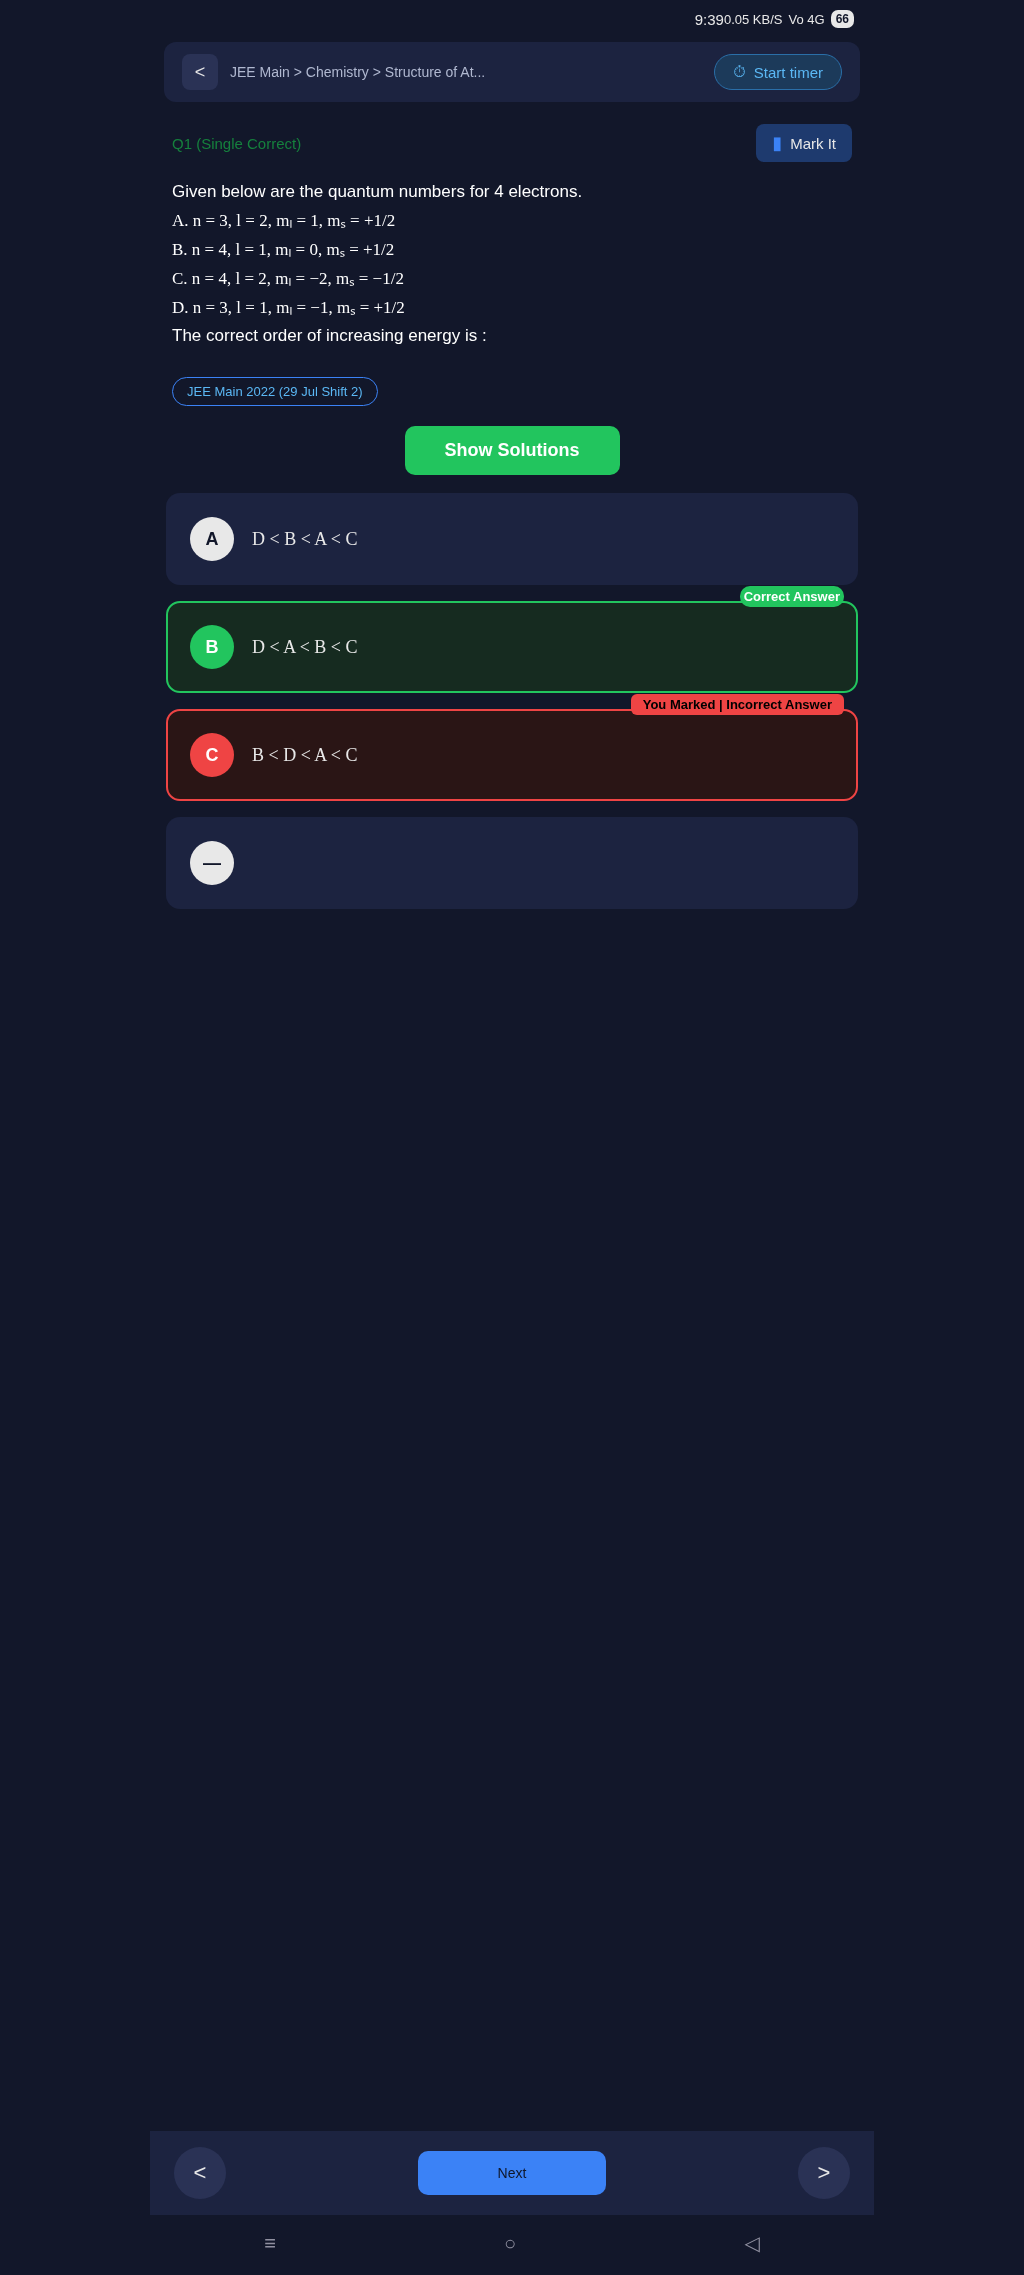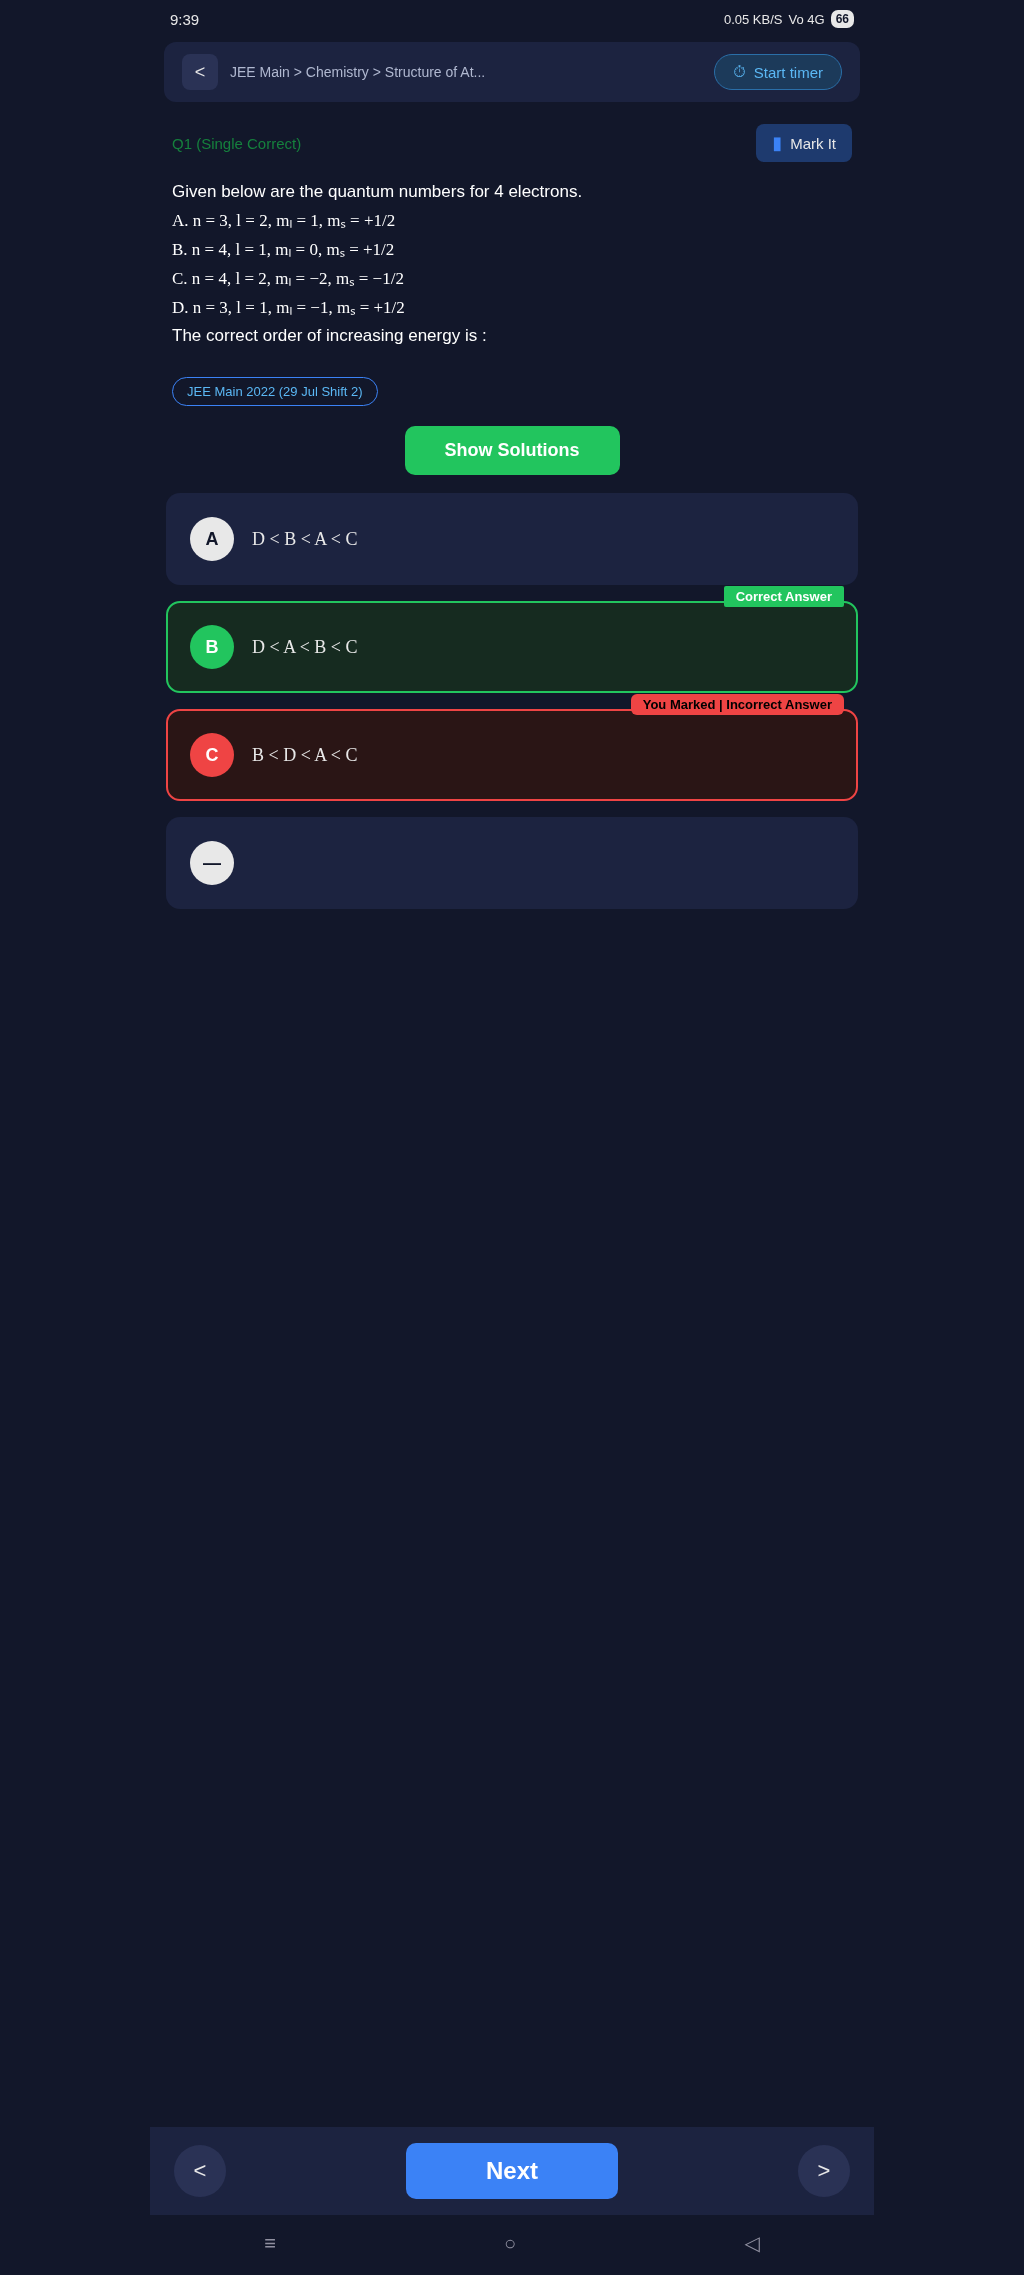--- a/index.html
+++ b/index.html
@@ -7,21 +7,21 @@
       background: #12172a;
       color: #e8e8e8;
       font-family: 'Segoe UI', Arial, sans-serif;
       width: 724px;
       min-height: 2275px;
       margin: 0 auto;
       position: relative;
     }
     .status-bar {
       display: flex;
-      justify-content: space-between;
+      justify-content: flex-end;
       align-items: center;
       padding: 10px 20px 6px 20px;
       font-size: 15px;
       color: #e8e8e8;
     }
     .status-right {
       display: flex;
       align-items: center;
       gap: 6px;
       font-size: 13px;
@@ -171,22 +171,22 @@
     }
     .option-badge-wrap {
       position: absolute;
       top: -14px;
       right: 14px;
     }
     .correct-badge {
       background: #22c55e;
       color: #fff;
       font-size: 13px;
-      padding: 3px 12px;
-      border-radius: 2px;
+      padding: 3px 4px;
+      border-radius: 10px;
       font-weight: 600;
     }
     .incorrect-badge {
       background: #ef4444;
       color: #000000;
       font-size: 13px;
       padding: 3px 12px;
       border-radius: 6px;
       font-weight: 600;
     }
@@ -249,26 +249,26 @@
       height: 52px;
       border-radius: 50%;
       font-size: 22px;
       cursor: pointer;
       display: flex;
       align-items: center;
       justify-content: center;
     }
     .next-btn {
       background: #3b82f6;
-      color: #ffffff;
+      color: #0f172a;
       border: none;
       padding: 14px 80px;
       border-radius: 10px;
-      font-size: 24px;
-      font-weight: 700;
+      font-size: 14px;
+      font-weight: 400;
       cursor: pointer;
     }
     .system-bar {
       position: fixed;
       bottom: 0;
       left: 50%;
       transform: translateX(-50%);
       width: 724px;
       background: #12172a;
       display: flex;

